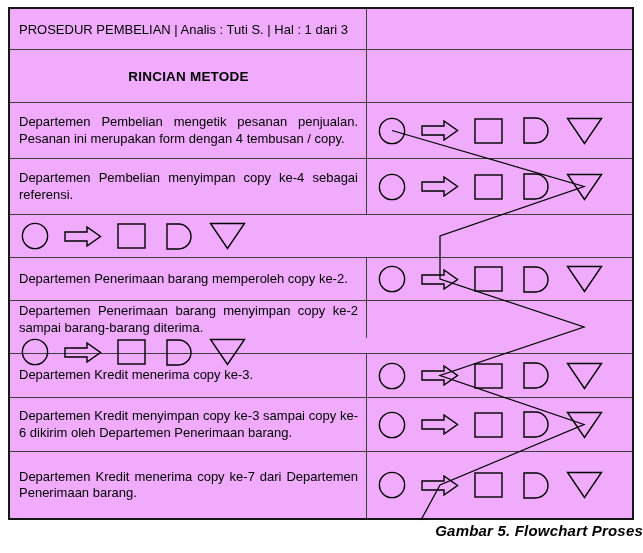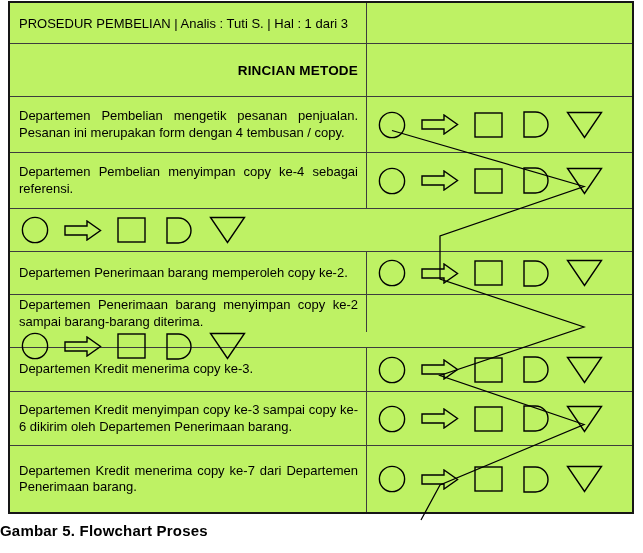--- a/index.html
+++ b/index.html
@@ -2,46 +2,46 @@
 <html><head>
 <meta charset="utf-8">
 <style>
   html,body { margin:0; padding:0; }
   body {
     width:643px; height:553px; background:#ffffff; color:#000;
     font-family:"Liberation Sans","DejaVu Sans",sans-serif;
     position:relative; overflow:hidden;
   }
   .tbl {
-    position:absolute; left:8px; top:1px; width:626px; height:513px;
+    position:absolute; left:8px; top:7px; width:626px; height:513px;
     border:2px solid #161616; box-sizing:border-box;
-    display:flex; flex-direction:column; background:#bef264;
+    display:flex; flex-direction:column; background:#f0abfc;
   }
   .row { display:flex; border-bottom:1px solid #3d3d3d; box-sizing:border-box; flex:0 0 auto; min-height:0; }
   .row:last-child { border-bottom:none; }
   .cell-left {
     width:357px; box-sizing:border-box; border-right:1px solid #3d3d3d;
     display:flex; align-items:center; padding:2px 8px 2px 9px;
   }
   .cell-right { flex:1 1 auto; display:flex; align-items:center; }
   .row-title { height:41px; }
   .row-header { height:53px; }
   .title-text { font-size:13px; white-space:nowrap; }
-  .method { width:100%; text-align:right; font-weight:bold; font-size:13.5px; letter-spacing:.2px; }
+  .method { width:100%; text-align:center; font-weight:bold; font-size:13.5px; letter-spacing:.2px; }
   .hdr-col { flex:1; font-size:12.5px; line-height:15px; }
   .hdr-line1 { padding-left:55px; }
   .hdr-line2 { padding-left:4px; word-spacing:1px; white-space:nowrap; }
   .cell-text { font-size:13px; line-height:16.5px; text-align:justify; width:100%; }
   .slots { display:grid; grid-template-columns:repeat(5,48px); width:240px; margin-left:1px; }
   .slot { display:flex; align-items:center; justify-content:center; }
   svg.sym { display:block; }
   #flow-overlay { position:absolute; left:0; top:0; width:643px; height:553px; z-index:5; pointer-events:none; }
   .caption {
-    position:absolute; left:0; top:522px; width:643px; text-align:left;
-    font-weight:bold; font-size:15px; letter-spacing:.2px;
+    position:absolute; left:0; top:522px; width:643px; text-align:right;
+    font-weight:bold; font-style:italic; font-size:15px; letter-spacing:.2px;
   }
 </style>
 </head>
 <body>
 
 <div class="tbl">
 
   <div class="row row-title">
     <div class="cell-left" style="width:357px;">
       <span class="title-text">PROSEDUR PEMBELIAN |  Analis : Tuti S. | Hal : 1 dari 3</span>

